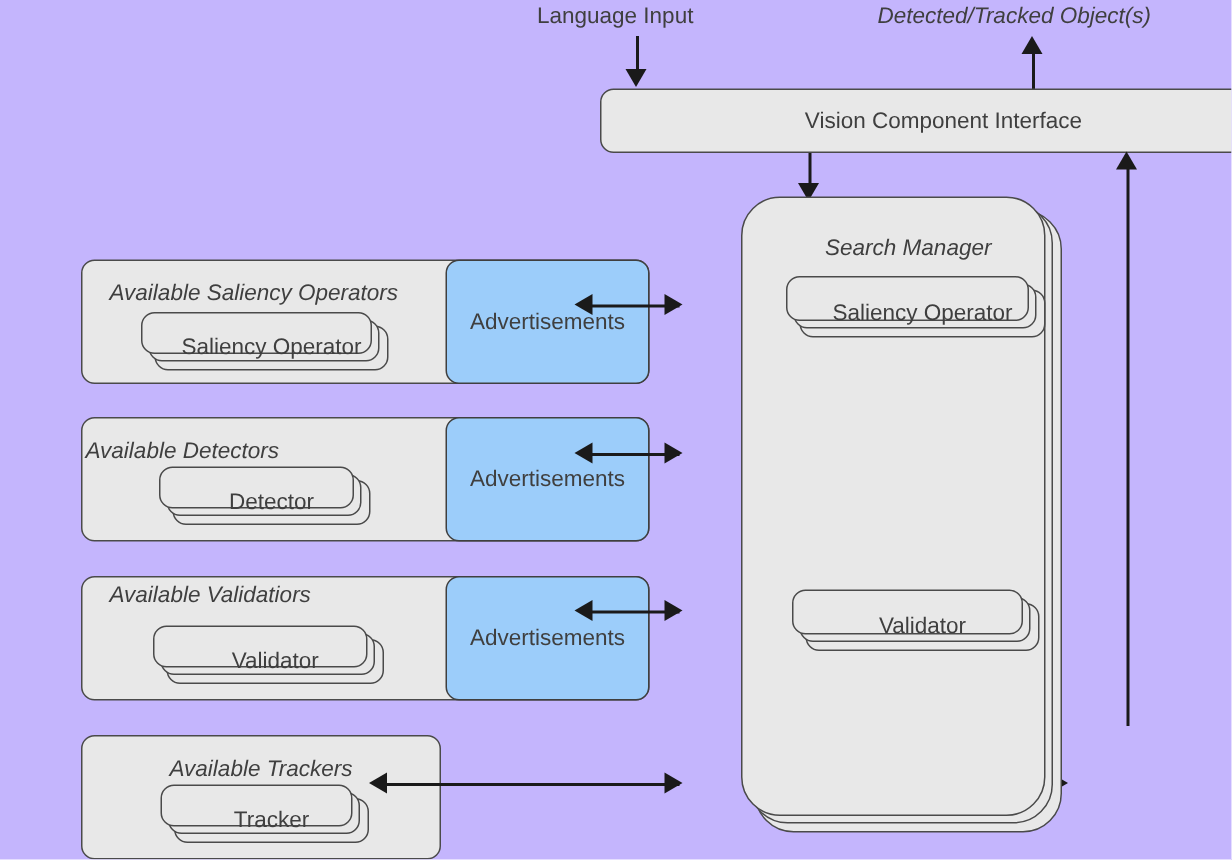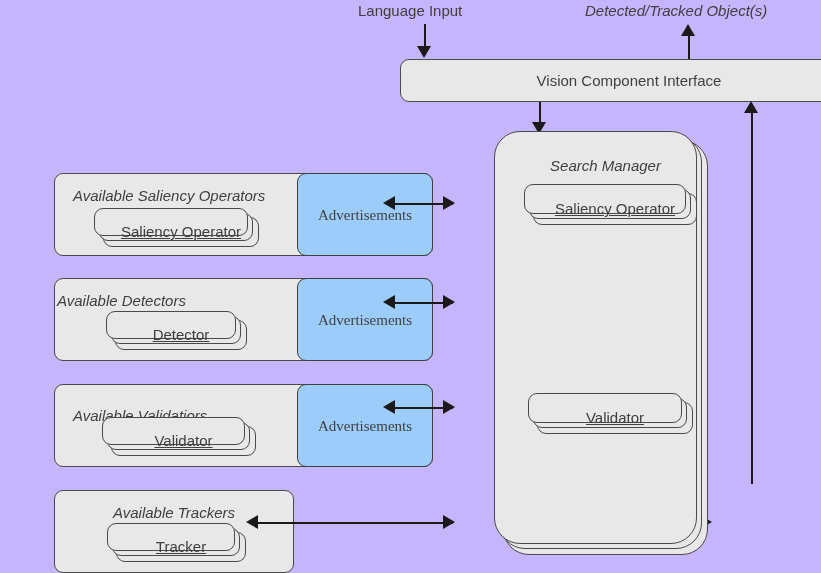--- a/index.html
+++ b/index.html
@@ -39,21 +39,20 @@
     display: flex;
     align-items: center;
     justify-content: center;
     text-align: center;
     line-height: 18px;
     margin-left: 48px;
   }
   .box.blue {
     background: #9ccdfa;
     border-color: #3f3f3f;
-    font-family: Liberation Serif, serif;
   }
   .box.panel {
     display: block;
     font-style: italic;
   }
 
   
   .deck::before,
   .deck::after {
     content: "";
@@ -65,21 +64,20 @@
     z-index: -1;
   }
   .deck::before {
     left: -5px; top: -5px; right: 5px; bottom: 5px;
   }
   .deck::after {
     left: -10px; top: -10px; right: 10px; bottom: 10px;
   }
   .deck {
     z-index: 1;
-    text-decoration: underline;
   }
 
   
   .deck-lr::before,
   .deck-lr::after {
     content: "";
     position: absolute;
     box-sizing: border-box;
     background: #e8e8e8;
     border: 1.4px solid #4a4a4a;
@@ -195,21 +193,21 @@
   <div class="box panel" style="left:6px; top:278px; width:379px; height:83px;">
     <div class="inner-title" style="left:2px; top:13px;">Available Detectors</div>
   </div>
   <div class="box deck" style="left:67px; top:320px; width:132px; height:30px;">Detector</div>
   <div class="box blue" style="left:249px; top:278px; width:136px; height:83px;">Advertisements</div>
   <div class="hline" style="left:389px; top:302px; width:64px;"></div>
   <div class="arrow left" style="left:383px; top:295px;"></div>
   <div class="arrow right" style="left:443px; top:295px;"></div>
 
   <div class="box panel" style="left:6px; top:384px; width:379px; height:83px;">
-    <div class="inner-title" style="left:18px; top:22px;">Available Validatiors</div>
+    <div class="inner-title" style="left:18px; top:3px;">Available Validatiors</div>
   </div>
   <div class="box deck" style="left:63px; top:426px; width:145px; height:30px;">Validator</div>
   <div class="box blue" style="left:249px; top:384px; width:136px; height:83px;">Advertisements</div>
   <div class="hline" style="left:389px; top:407px; width:64px;"></div>
   <div class="arrow left" style="left:383px; top:400px;"></div>
   <div class="arrow right" style="left:443px; top:400px;"></div>
 
   <div class="box panel" style="left:6px; top:490px; width:240px; height:83px;">
     <div class="inner-title" style="left:0; right:0; top:13px; text-align:center;">Available Trackers</div>
   </div>

